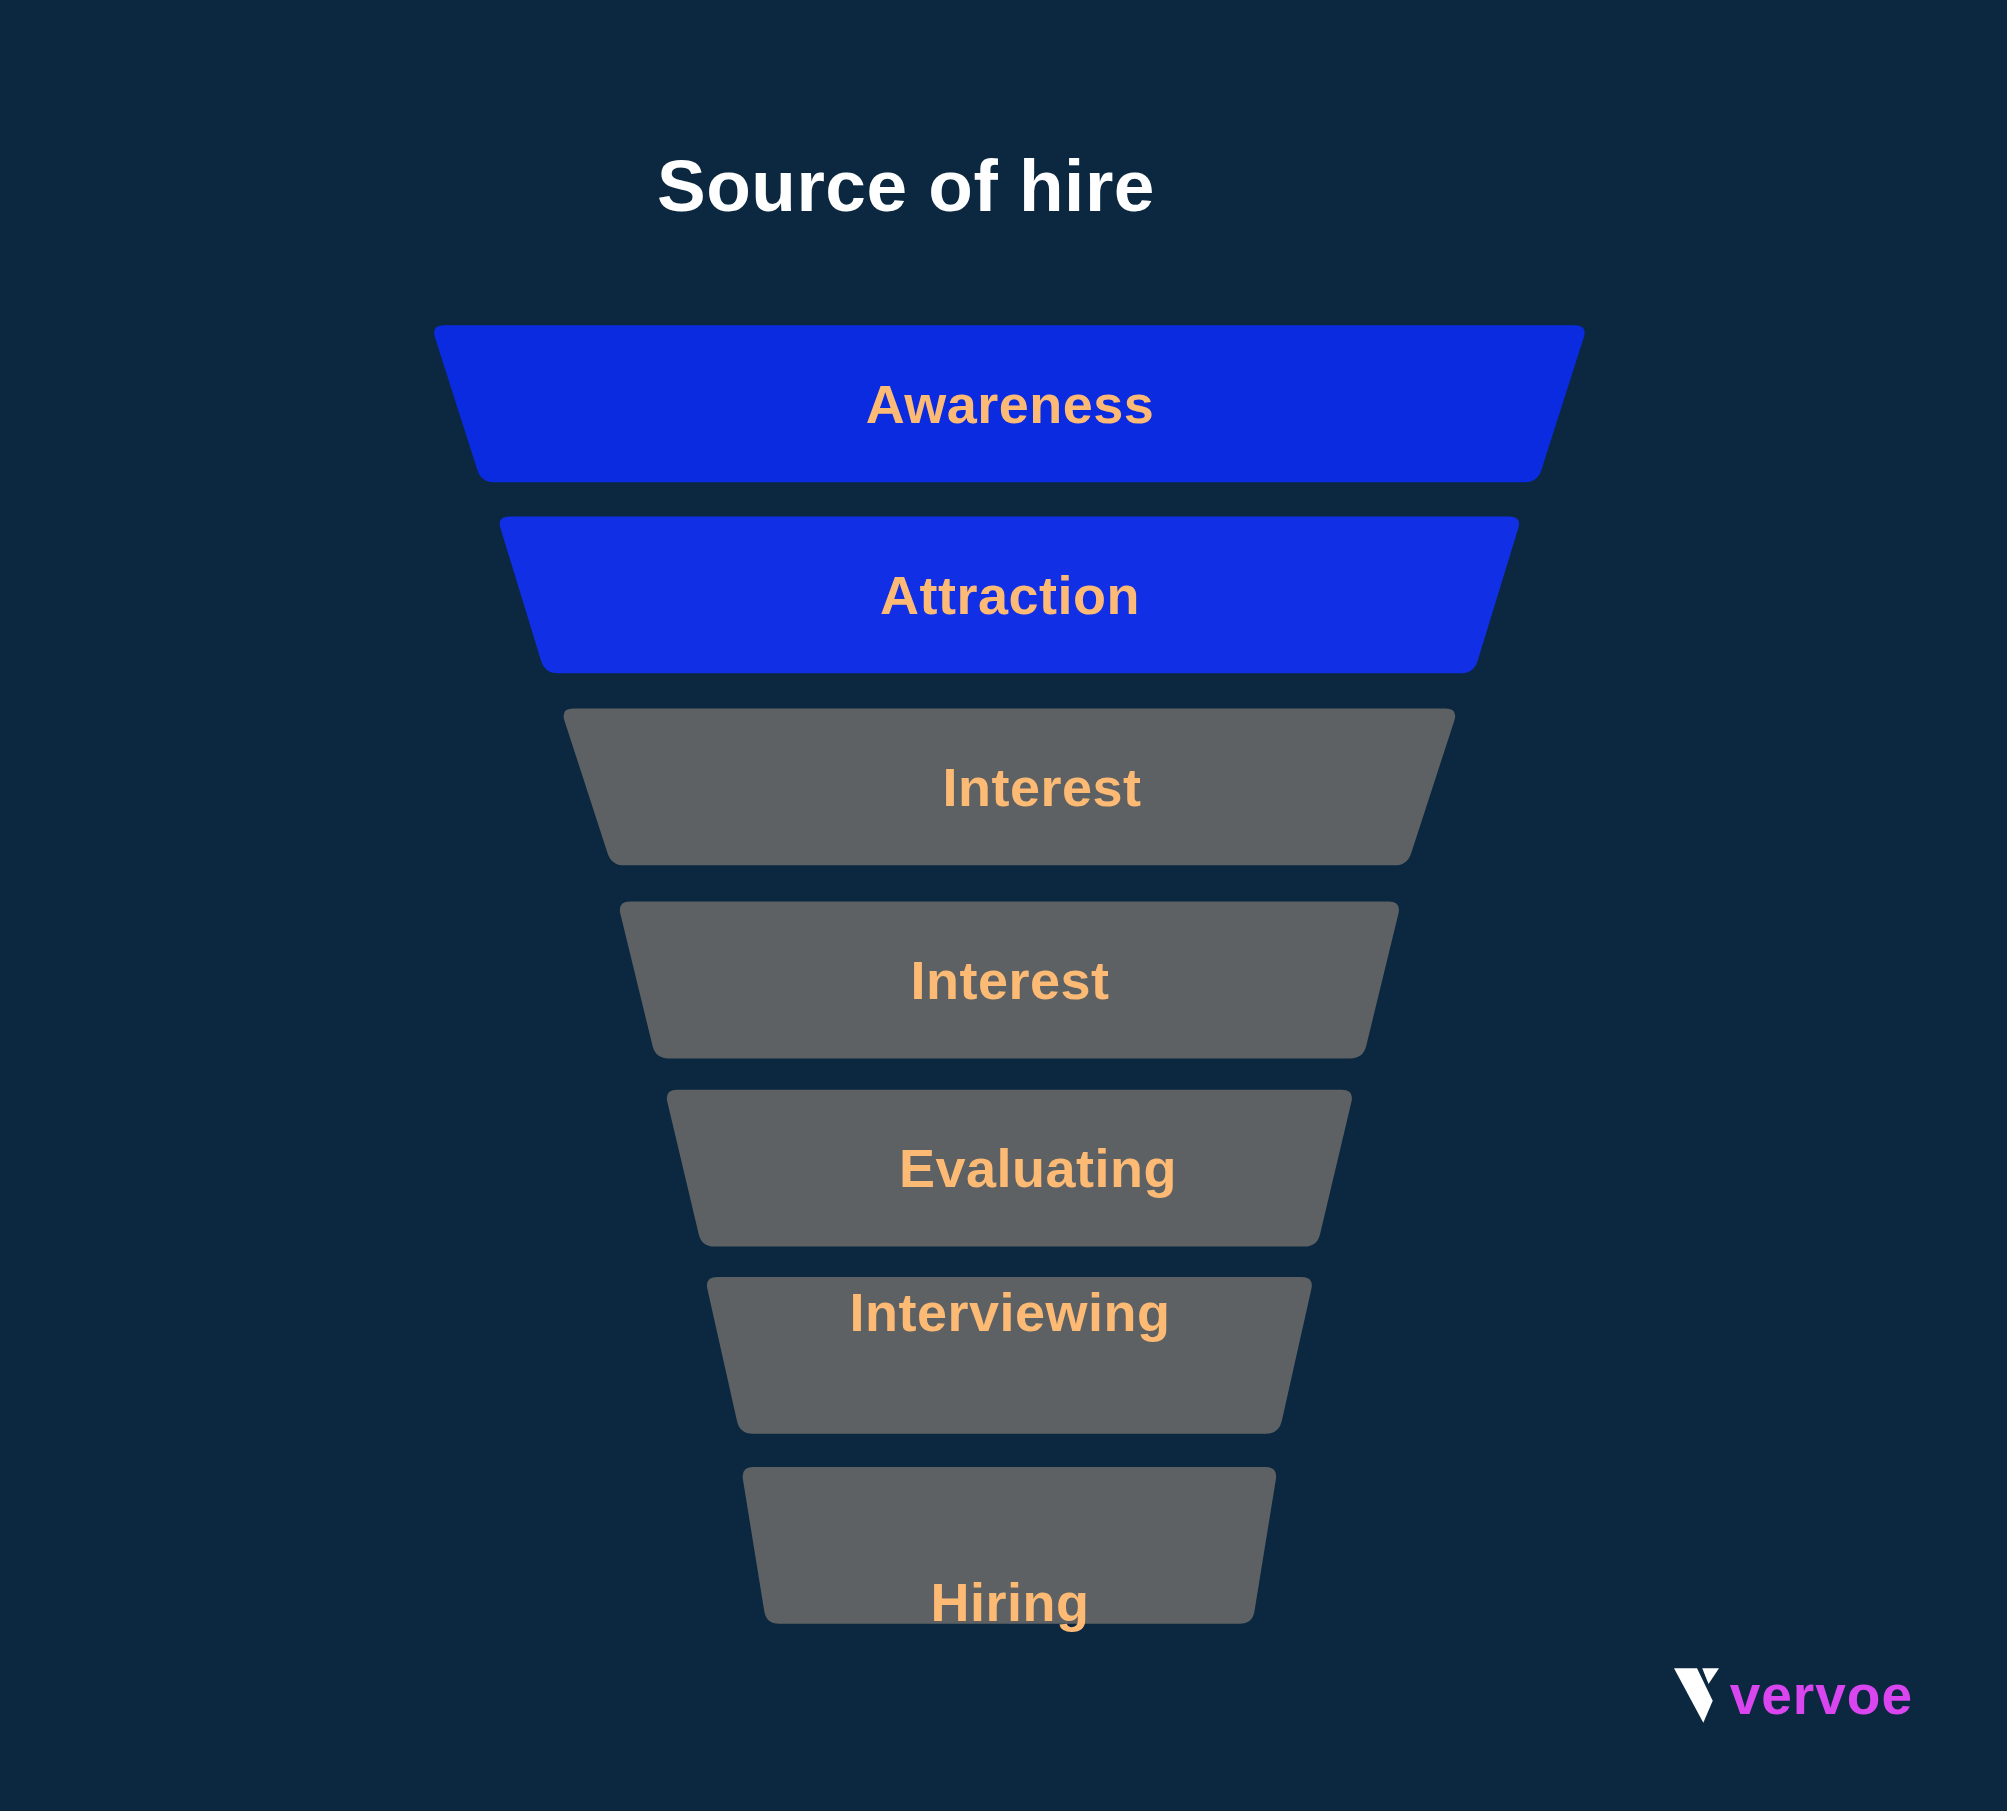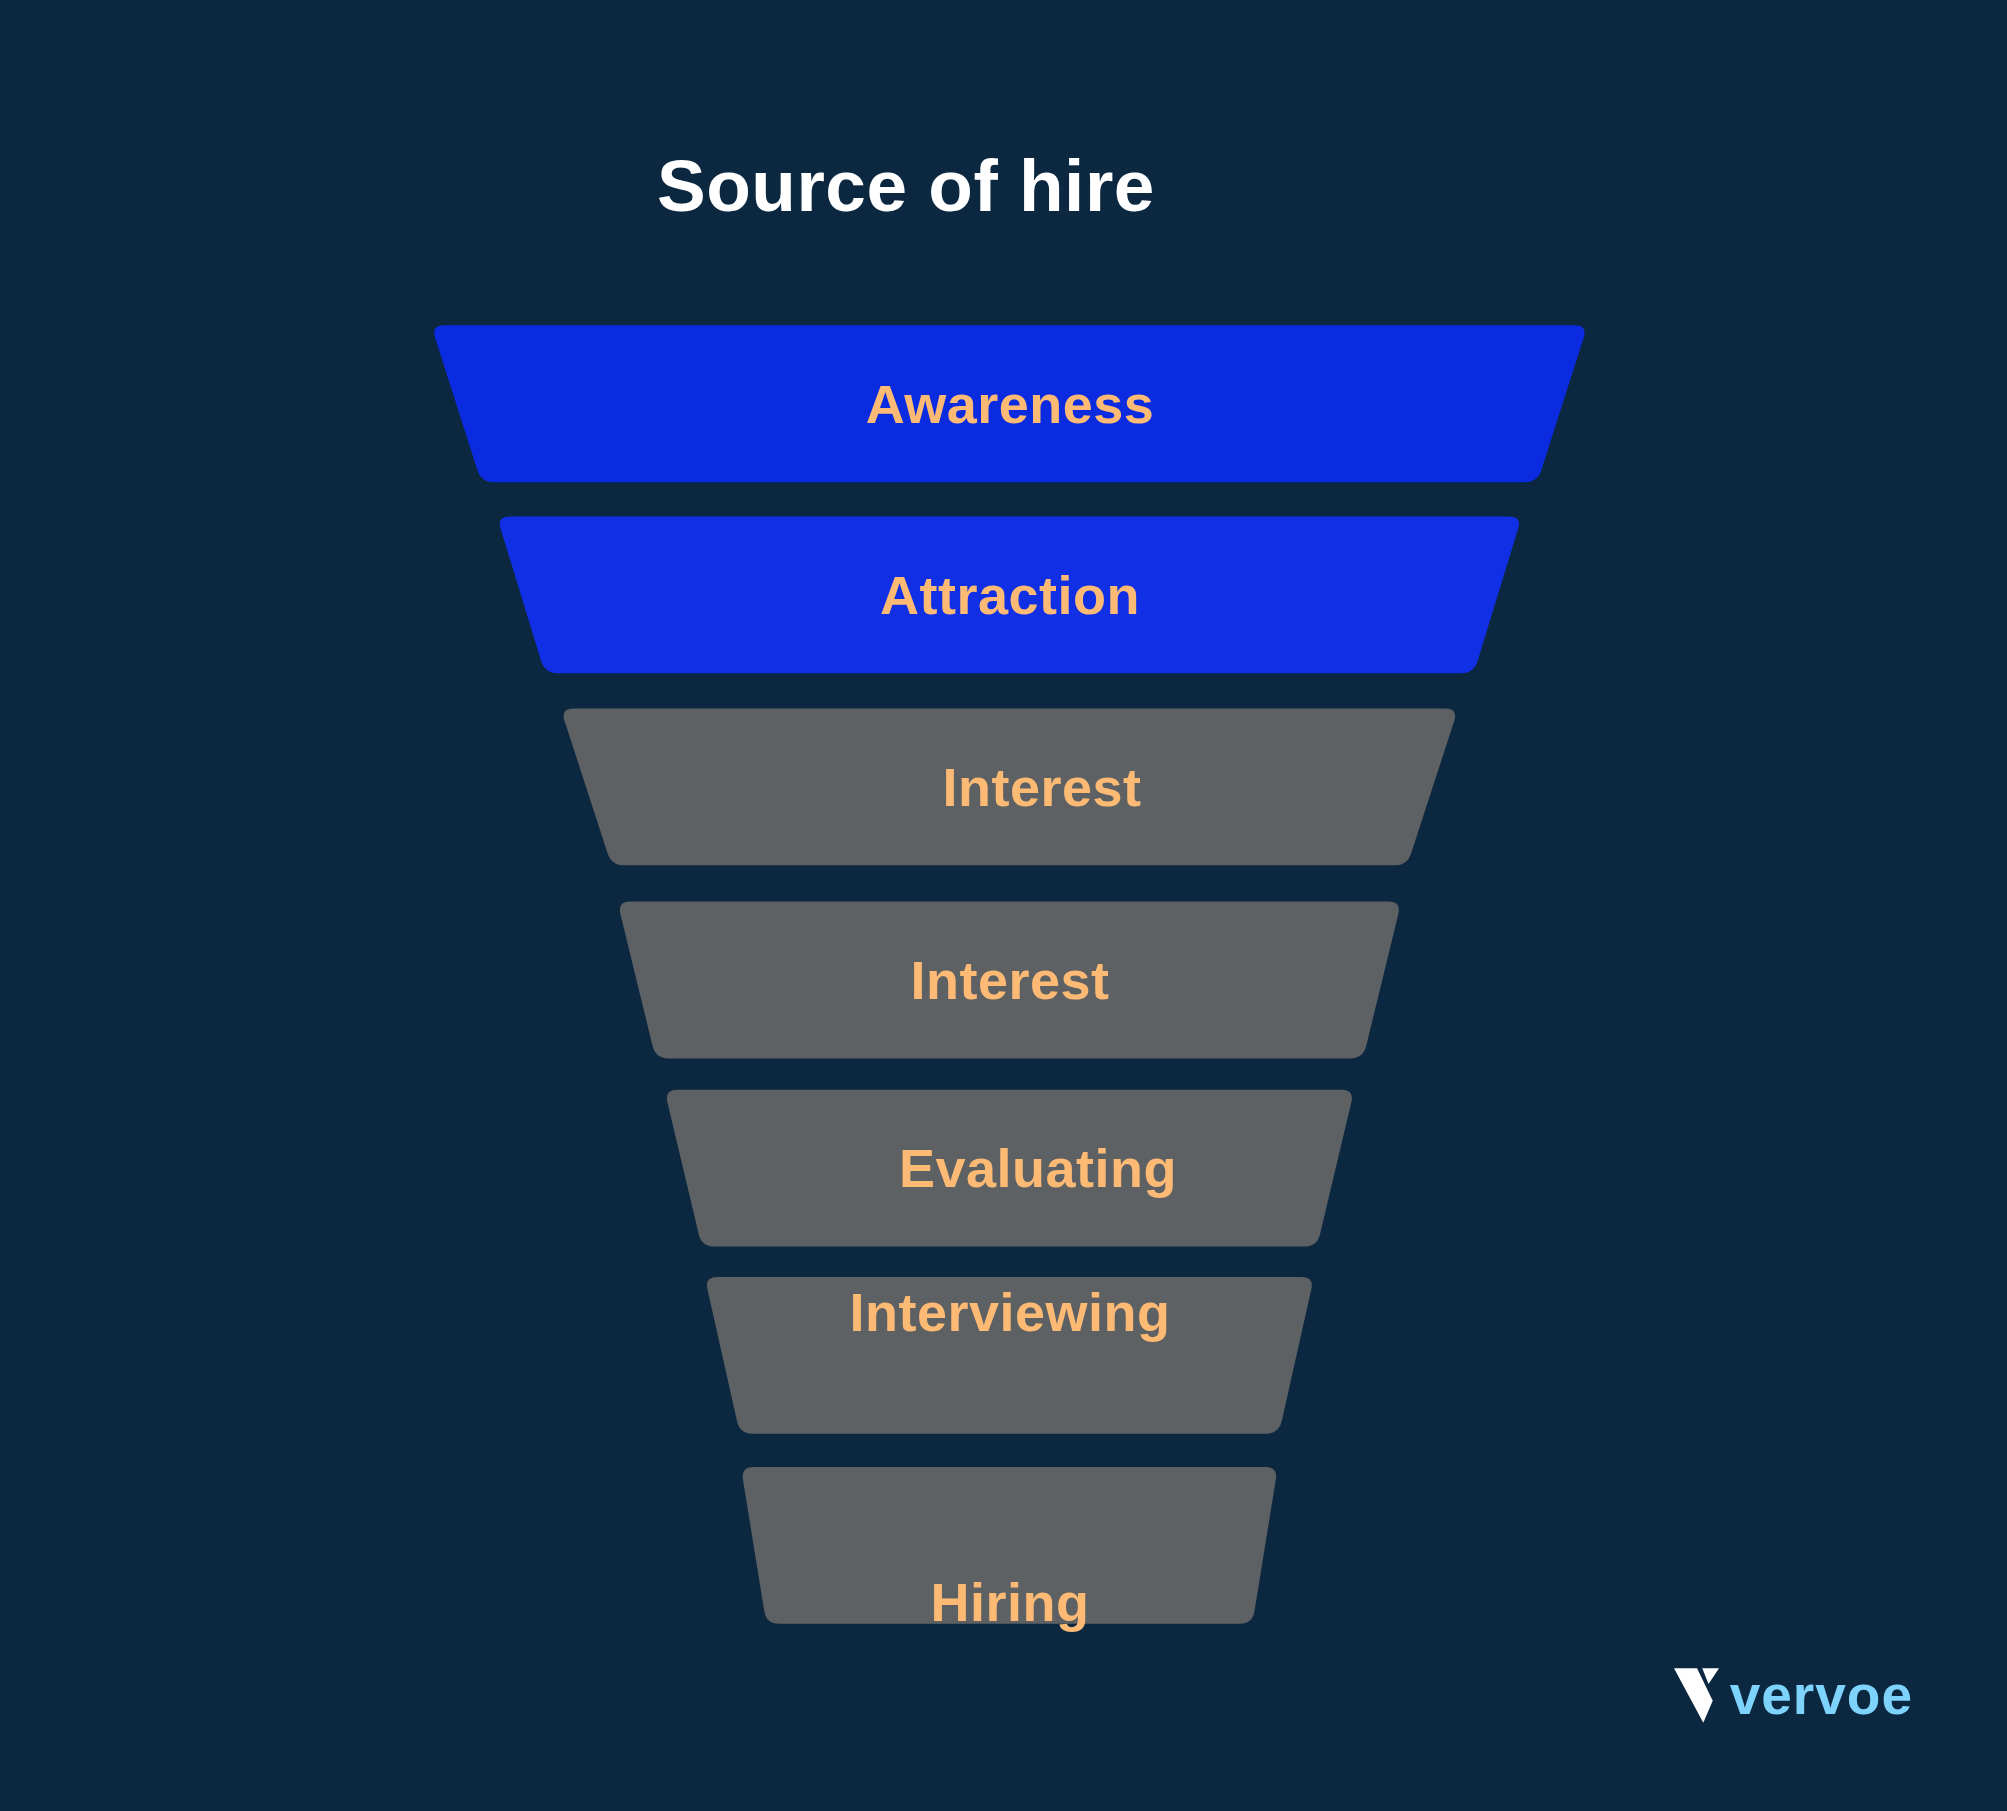--- a/index.html
+++ b/index.html
@@ -39,21 +39,21 @@
   .logo {
     position: absolute;
     top: 1666px;
     right: 94px;
     display: flex;
     align-items: center;
     gap: 10.8px;
   }
   .logo-mark { width: 45px; height: 55px; display: block; }
   .logo-text {
-    color: #7dd3fc;
+    color: #d946ef;
     font-size: 55px;
     font-weight: 700;
     letter-spacing: 1px;
     line-height: 59px;
   }
 </style>
 </head>
 <body>
 
 <div class="canvas">

